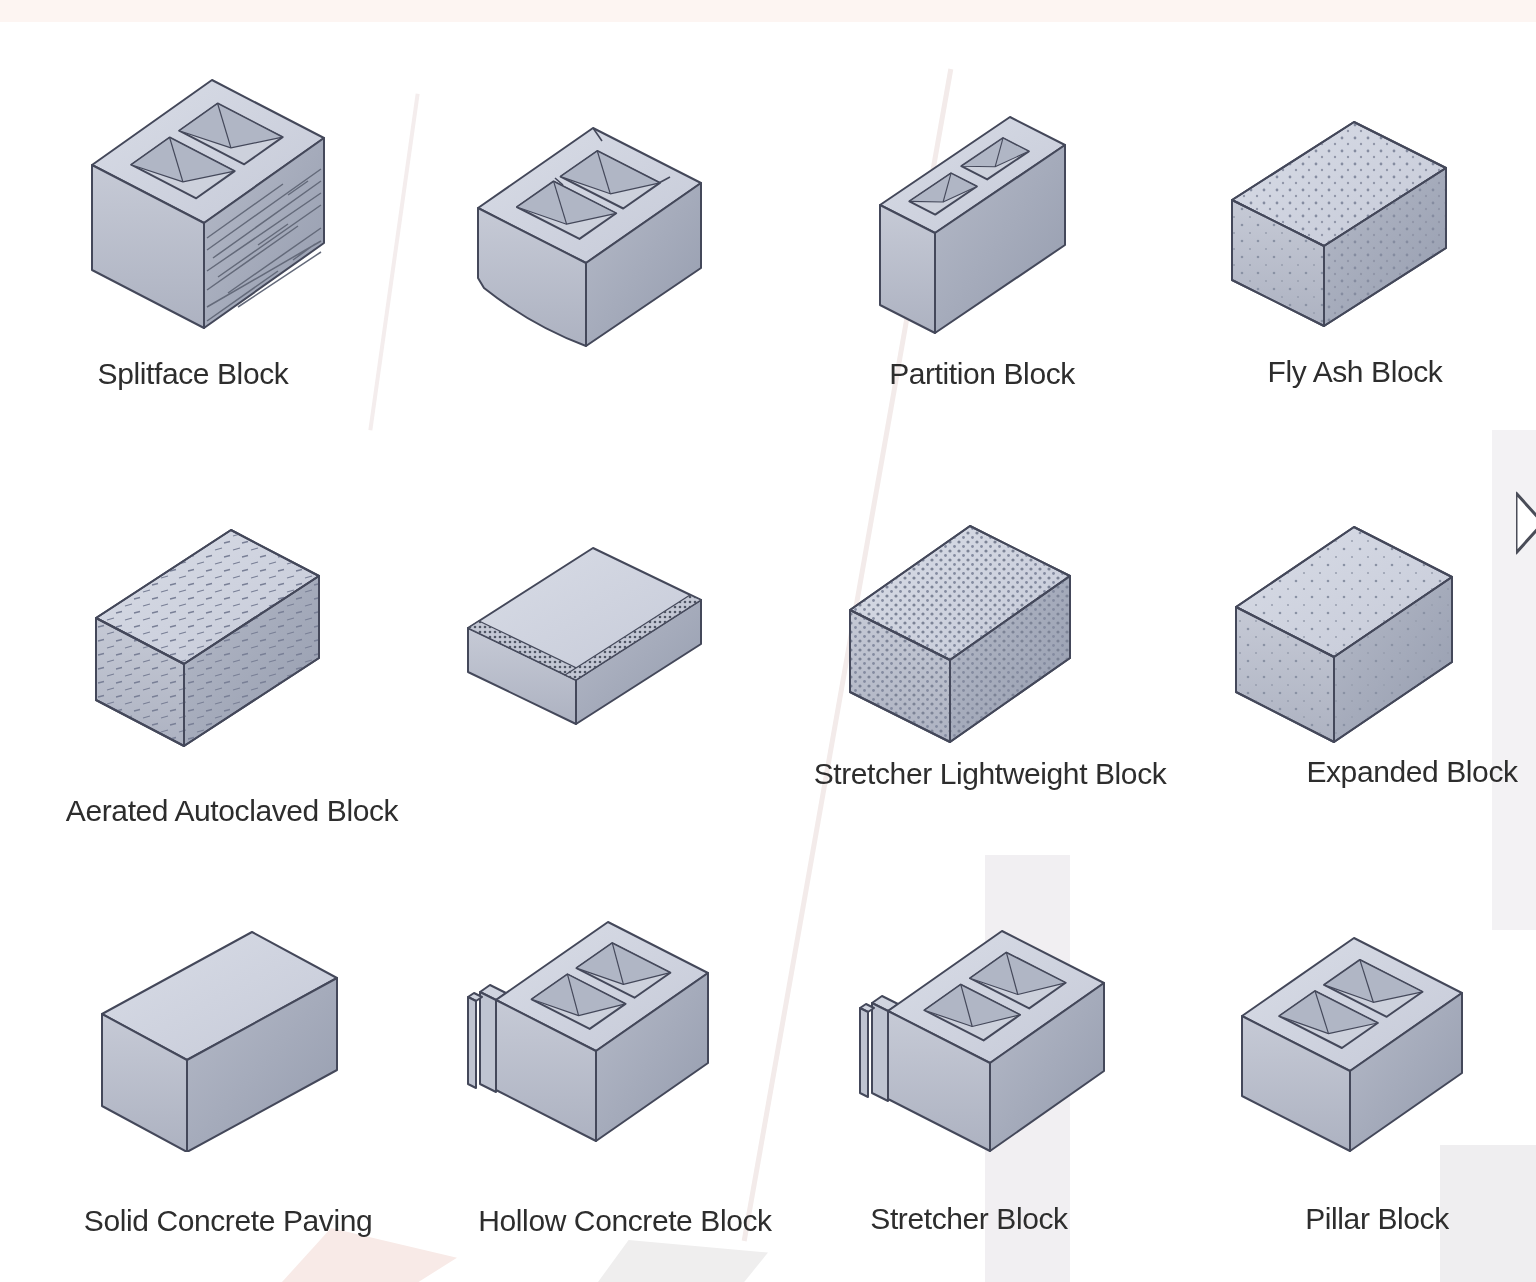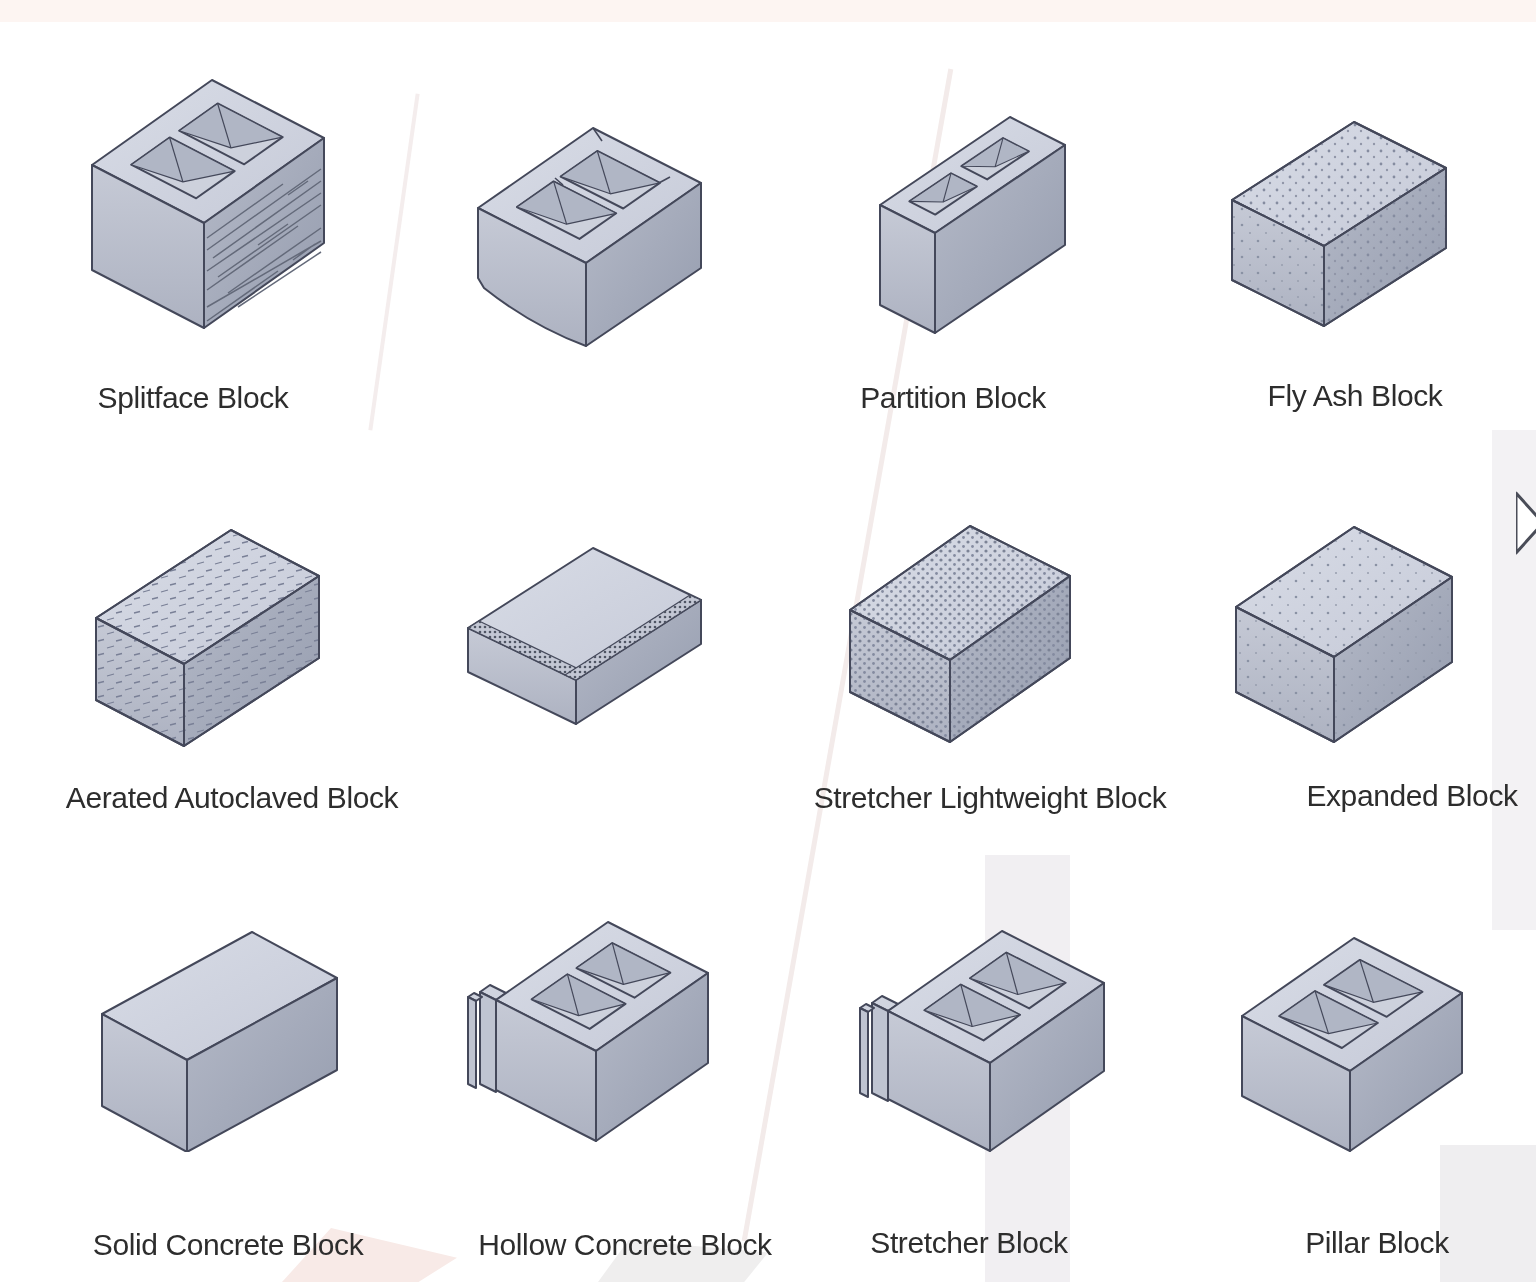--- a/index.html
+++ b/index.html
@@ -12,21 +12,21 @@
   .wm-line2{left:392px;top:92px;width:4px;height:340px;background:#f4eded;transform:rotate(8deg);}
   .wm-bandA{left:985px;top:855px;width:85px;height:427px;background:#f1eff2;}
   .wm-bandB{left:1440px;top:1145px;width:96px;height:137px;background:#efeef0;}
   .wm-bandC{left:1492px;top:430px;width:44px;height:500px;background:#f3f2f4;}
   .wm-pink{left:282px;top:1228px;width:175px;height:54px;background:#f8eae7;
            clip-path:polygon(0 100%,28% 0,100% 55%,78% 100%);}
   .wm-gray{left:598px;top:1240px;width:170px;height:42px;background:#efeeee;
            clip-path:polygon(18% 0,100% 30%,86% 100%,0 100%);}
   .cell-svg{position:absolute;}
   .block-label{position:absolute;color:#2d2d2d;font-size:30px;font-weight:400;
-               letter-spacing:-0.4px;text-align:center;white-space:nowrap;margin-top:24px;}
+               letter-spacing:-0.4px;text-align:center;white-space:nowrap;}
   .side-marker{position:absolute;left:1516px;top:488px;}
 </style>
 </head>
 <body>
 
 <div id="stage">
 
   <div class="tint-top"></div>
   <div class="wm wm-line1"></div>
   <div class="wm wm-line2"></div>
@@ -112,21 +112,21 @@
       <path d="M12,105 L67,133 L67,233 L12,205 Z" fill="url(#gLeft)"></path>
       <path d="M67,133 L197,45 L197,145 L67,233 Z" fill="url(#gRight)"></path>
       <path d="M41.4,101.4 L83,73.3 L108.8,86.5 L67.2,114.6 Z" fill="#cdd1dc"></path>
       <path d="M41.4,101.4 L83,73.3 L108.8,86.5 L75.1,102 Z" fill="#b0b6c5" stroke-width="1.1"></path>
       <path d="M83,73.3 L75.1,102" stroke-width="1.1"></path>
       <path d="M93.4,66.2 L135,38.1 L160.8,51.3 L119.2,79.4 Z" fill="#cdd1dc"></path>
       <path d="M93.4,66.2 L135,38.1 L160.8,51.3 L127.1,66.8 Z" fill="#b0b6c5" stroke-width="1.1"></path>
       <path d="M135,38.1 L127.1,66.8" stroke-width="1.1"></path>
     </g>
   </svg>
-  <div class="block-label" style="left:803px;top:357px;width:300px">Partition Block</div>
+  <div class="block-label" style="left:832px;top:357px;width:300px">Partition Block</div>
 
   <svg class="cell-svg" style="left:1222px;top:108px" width="240" height="225" viewBox="0 0 240 225">
     <g stroke="#44485a" stroke-width="2" stroke-linejoin="round">
       <path d="M10,92 L132,14 L224,60 L102,138 Z" fill="url(#gTop)"></path>
       <path d="M10,92 L132,14 L224,60 L102,138 Z" fill="url(#patMedium)" stroke="none"></path>
       <path d="M10,92 L102,138 L102,218 L10,172 Z" fill="url(#gLeft)"></path>
       <path d="M10,92 L102,138 L102,218 L10,172 Z" fill="url(#patSparse)" stroke="none"></path>
       <path d="M102,138 L224,60 L224,140 L102,218 Z" fill="url(#gRight)"></path>
       <path d="M102,138 L224,60 L224,140 L102,218 Z" fill="url(#patMedium)" stroke="none"></path>
       <path d="M10,92 L132,14 L224,60 L102,138 Z M10,92 L102,138 L102,218 L10,172 Z
@@ -140,21 +140,21 @@
       <path d="M8,100 L143,12 L231,58 L96,146 Z" fill="url(#gTop)"></path>
       <path d="M8,100 L143,12 L231,58 L96,146 Z" fill="url(#patDash)" stroke="none"></path>
       <path d="M8,100 L96,146 L96,228 L8,182 Z" fill="url(#gLeft)"></path>
       <path d="M8,100 L96,146 L96,228 L8,182 Z" fill="url(#patDash)" stroke="none"></path>
       <path d="M96,146 L231,58 L231,140 L96,228 Z" fill="url(#gRight)"></path>
       <path d="M96,146 L231,58 L231,140 L96,228 Z" fill="url(#patDash)" stroke="none"></path>
       <path d="M8,100 L143,12 L231,58 L96,146 Z M8,100 L96,146 L96,228 L8,182 Z
                M96,146 L231,58 L231,140 L96,228 Z" fill="none"></path>
     </g>
   </svg>
-  <div class="block-label" style="left:32px;top:757px;width:400px">Aerated Autoclaved Block</div>
+  <div class="block-label" style="left:32px;top:794px;width:400px">Aerated Autoclaved Block</div>
 
   <svg class="cell-svg" style="left:458px;top:540px" width="255" height="185" viewBox="0 0 255 185">
     <g stroke="#44485a" stroke-width="2" stroke-linejoin="round">
       <path d="M10,88 L135,8 L243,60 L118,140 Z" fill="url(#gTop)"></path>
       <path d="M10,88 L118,140 L118,184 L10,132 Z" fill="url(#gLeft)"></path>
       <path d="M118,140 L243,60 L243,104 L118,184 Z" fill="url(#gRight)"></path>
       <path d="M10,88 L118,140 L129,133 L21,81 Z" fill="#c3c7d4" stroke-width="1.2"></path>
       <path d="M10,88 L118,140 L129,133 L21,81 Z" fill="url(#patStipple)" stroke="none"></path>
       <path d="M118,140 L243,60 L232,55 L107,135 Z" fill="#c3c7d4" stroke-width="1.2"></path>
       <path d="M118,140 L243,60 L232,55 L107,135 Z" fill="url(#patStipple)" stroke="none"></path>
@@ -189,21 +189,21 @@
   </svg>
   <div class="block-label" style="left:1262px;top:755px;width:300px">Expanded Block</div>
 
   <svg class="cell-svg" style="left:90px;top:922px" width="250" height="230" viewBox="0 0 250 230">
     <g stroke="#44485a" stroke-width="2" stroke-linejoin="round">
       <path d="M12,92 L162,10 L247,56 L97,138 Z" fill="url(#gTop)"></path>
       <path d="M12,92 L97,138 L97,230 L12,184 Z" fill="url(#gLeft)"></path>
       <path d="M97,138 L247,56 L247,148 L97,230 Z" fill="url(#gRight)"></path>
     </g>
   </svg>
-  <div class="block-label" style="left:53px;top:1204px;width:350px">Solid Concrete Block</div>
+  <div class="block-label" style="left:53px;top:1204px;width:350px">Solid Concrete Paving</div>
 
   <svg class="cell-svg" style="left:462px;top:898px" width="250" height="245" viewBox="0 0 250 245">
     <g stroke="#44485a" stroke-width="2" stroke-linejoin="round">
       <path d="M18,94 L28,87 L44,95 L34,102 Z" fill="#d0d4df"></path>
       <path d="M18,94 L34,102 L34,194 L18,186 Z" fill="#bfc4d1"></path>
       <path d="M6,99 L12,95 L20,99 L14,103 Z" fill="#d0d4df"></path>
       <path d="M6,99 L14,103 L14,190 L6,186 Z" fill="#bfc4d1"></path>
       <path d="M34,102 L146,24 L246,75 L134,153 Z" fill="url(#gTop)"></path>
       <path d="M34,102 L134,153 L134,243 L34,192 Z" fill="url(#gLeft)"></path>
       <path d="M134,153 L246,75 L246,165 L134,243 Z" fill="url(#gRight)"></path>

